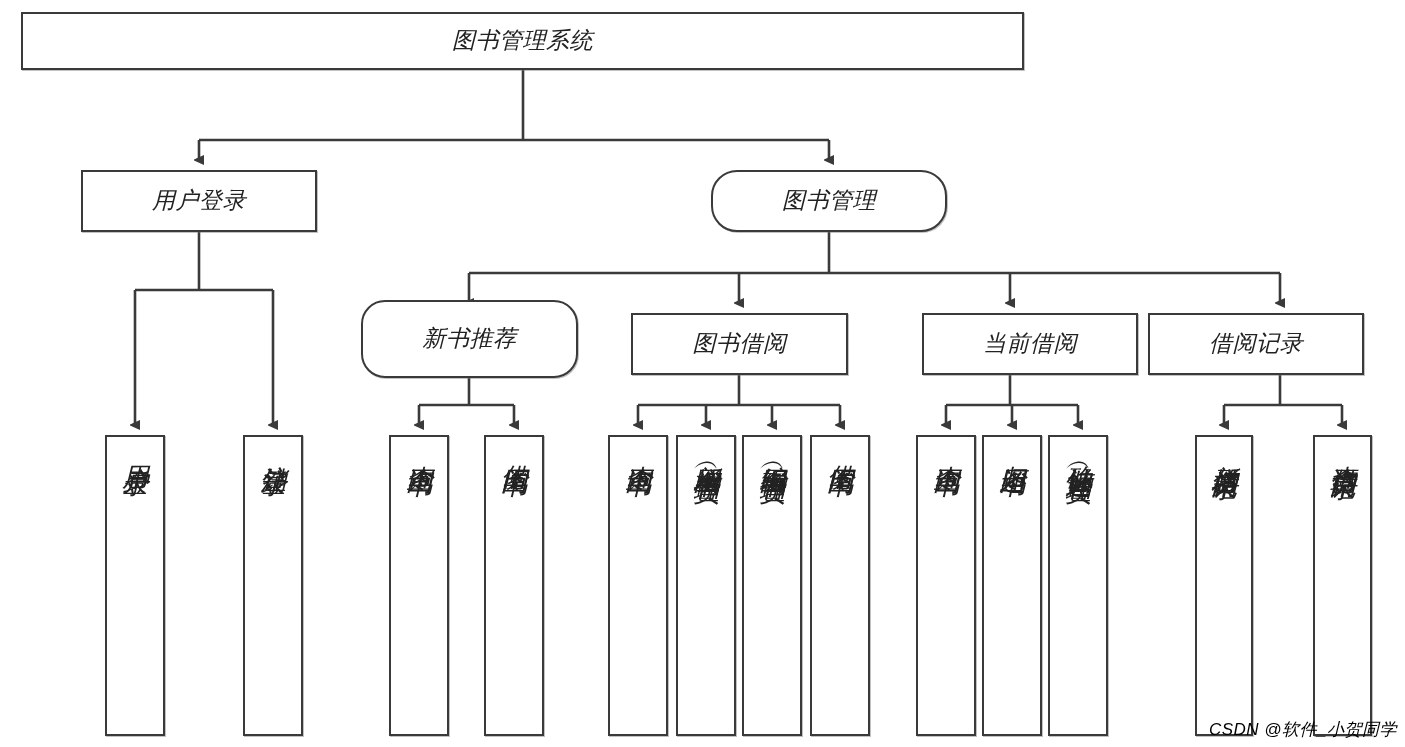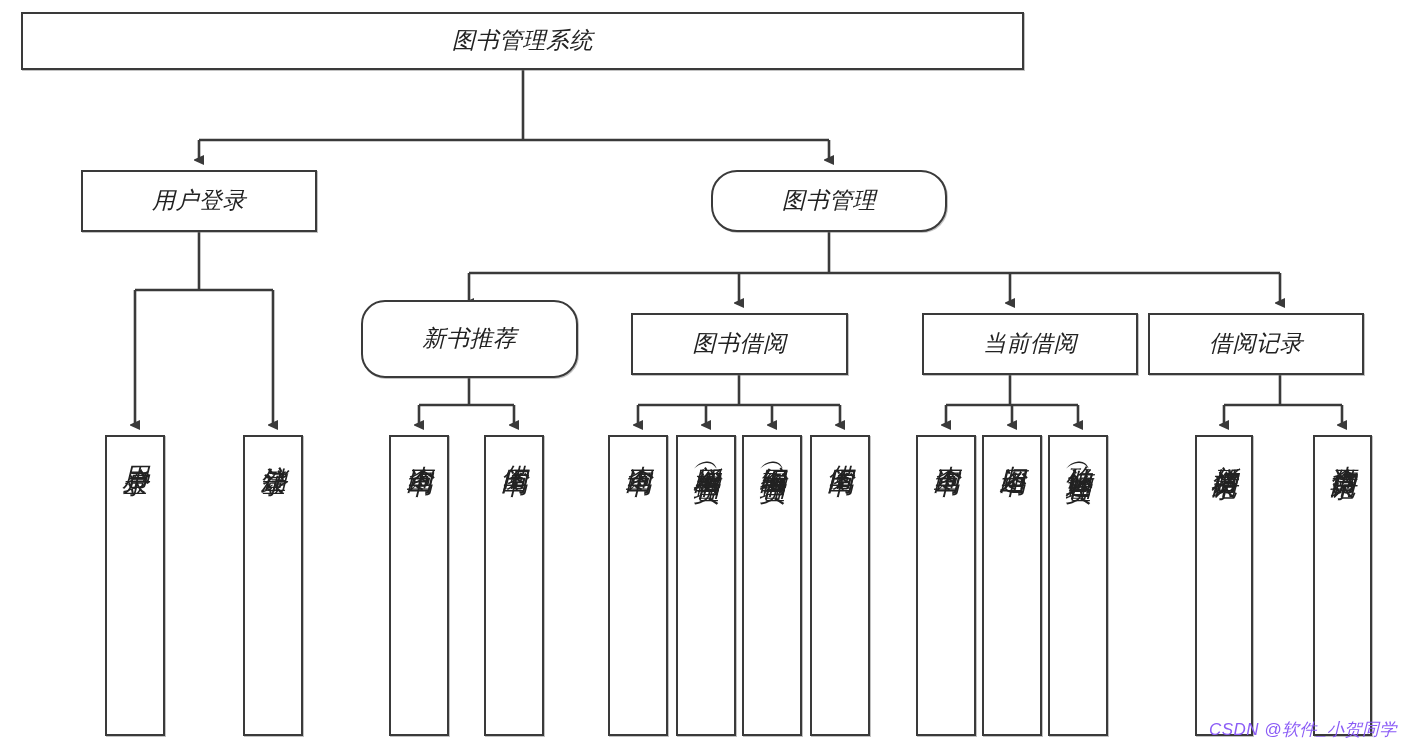--- a/index.html
+++ b/index.html
@@ -58,21 +58,21 @@
     font-size: 26px;
     line-height: 1.05;
     letter-spacing: 2px;
     white-space: nowrap;
   }
   #watermark {
     position: absolute;
     right: 8px;
     bottom: 6px;
     font-size: 17px;
-    color: #8b5cf6;
+    color: #000000;
     letter-spacing: 0.5px;
     white-space: nowrap;
   }
 </style>
 </head>
 <body>
 
 <div id="canvas">
 
   <svg class="wires" viewBox="0 0 1405 747">

